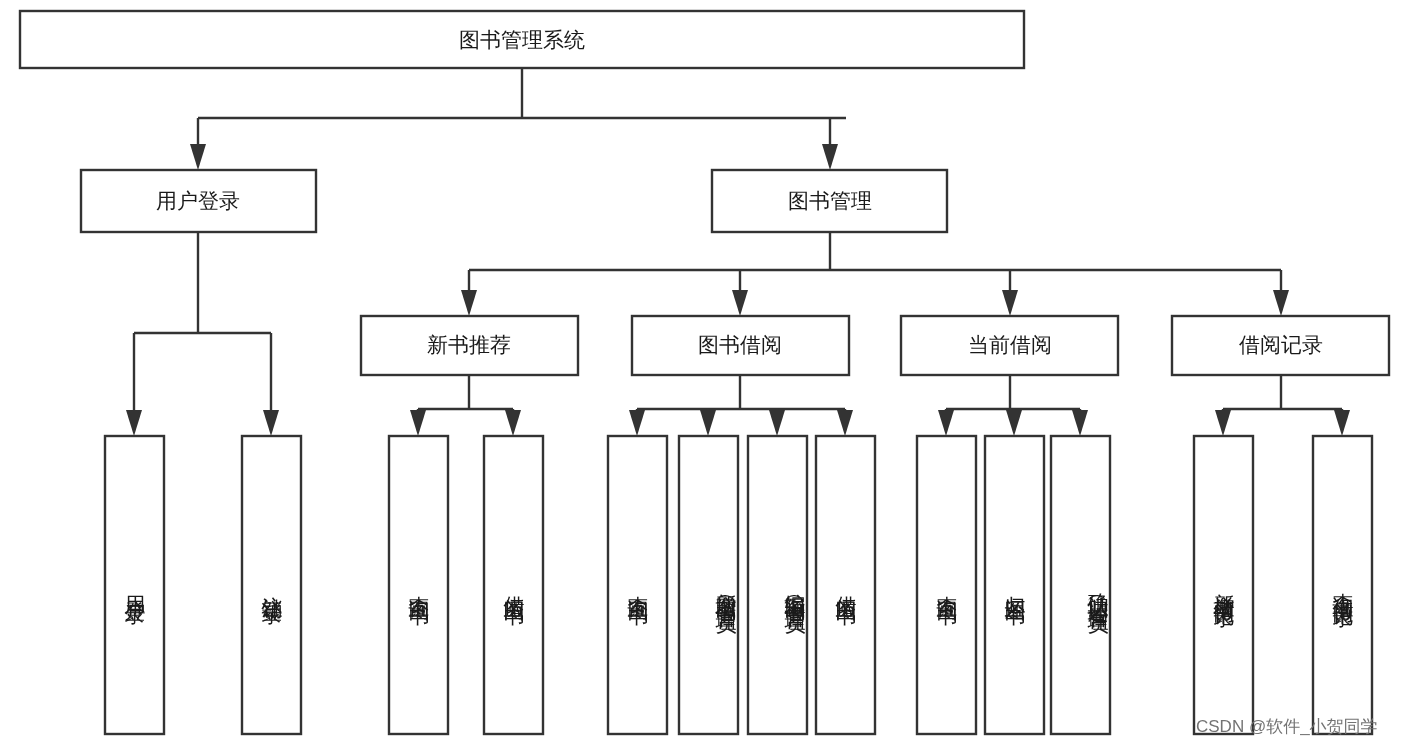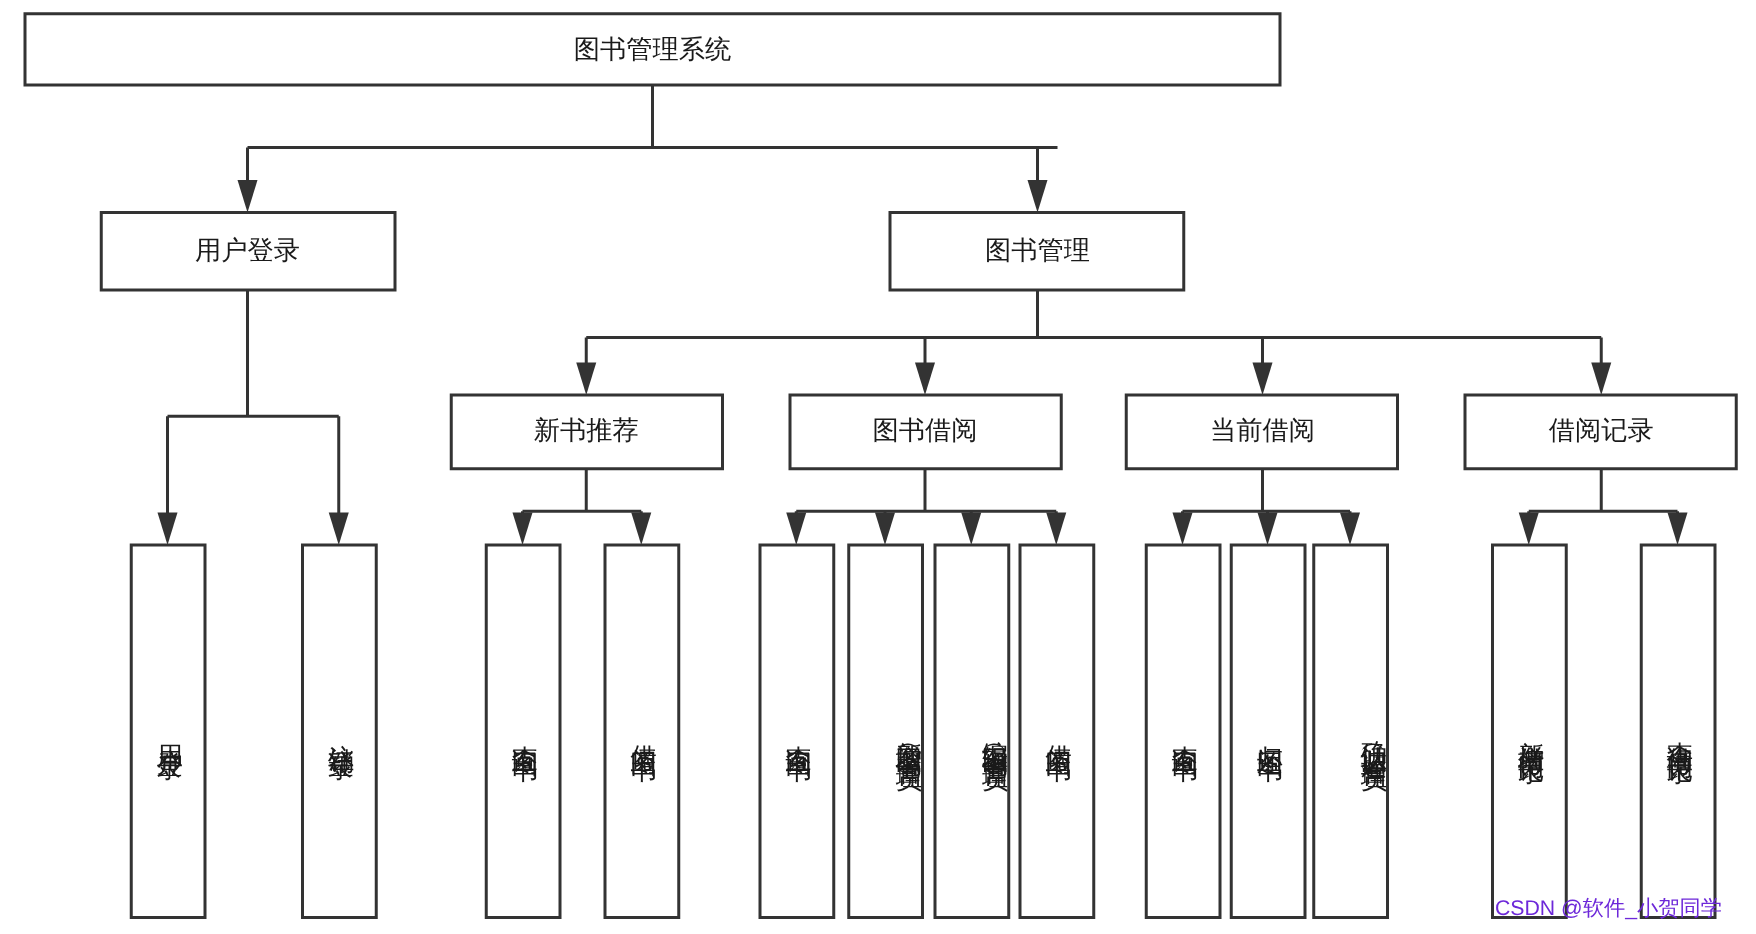--- a/index.html
+++ b/index.html
@@ -59,21 +59,21 @@
     align-items: center;
     justify-content: center;
     text-align: center;
     white-space: nowrap;
     user-select: none;
   }
   .watermark {
     position: absolute;
     font-family: "Liberation Sans", "DejaVu Sans", sans-serif;
     font-size: 17px;
-    color: #6d28d9;
+    color: #737373;
     white-space: nowrap;
     user-select: none;
   }
 </style>
 </head>
 <body>
 
 <div id="stage">
 
   <svg class="diagram" viewBox="0 0 1405 747">

